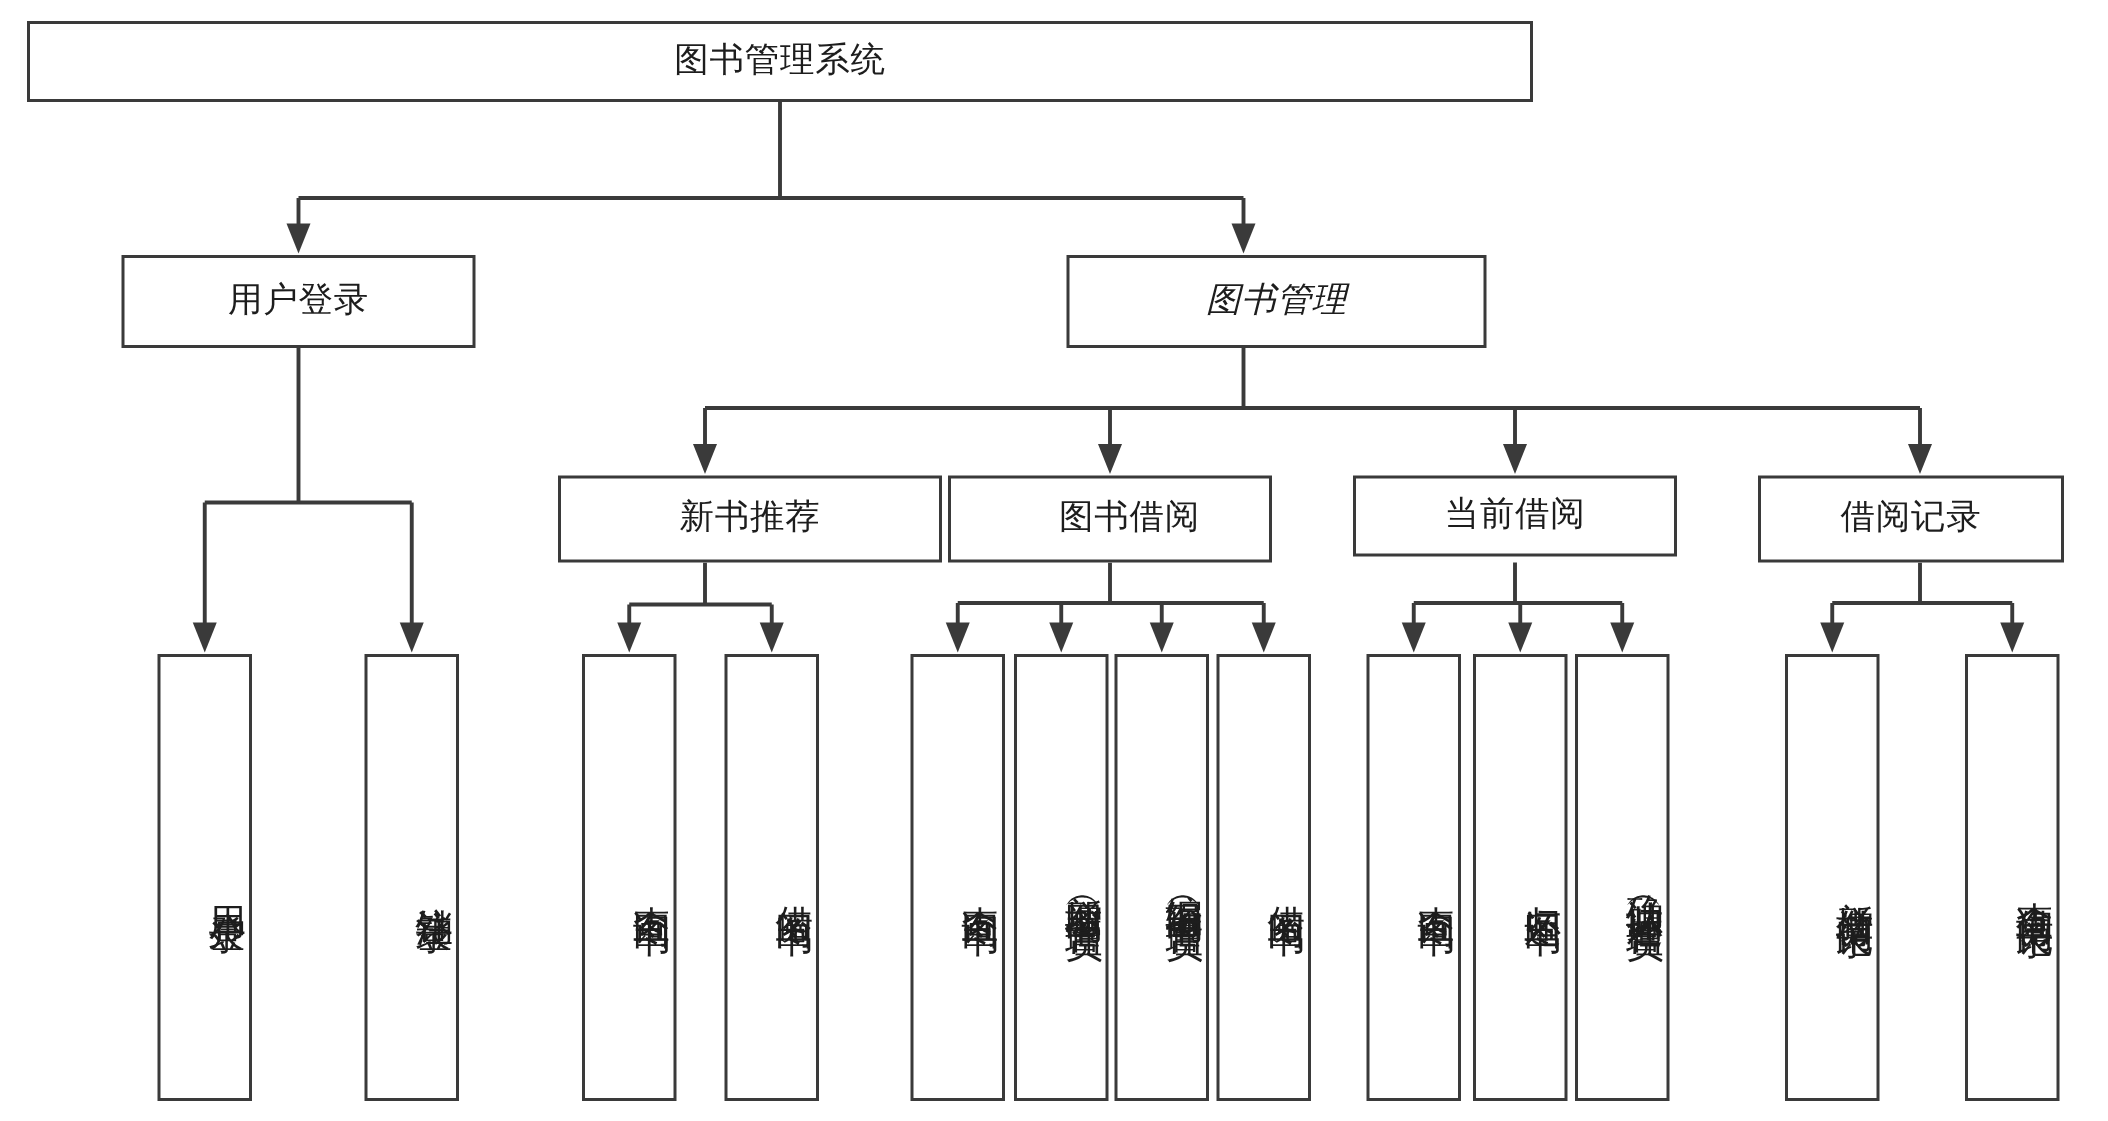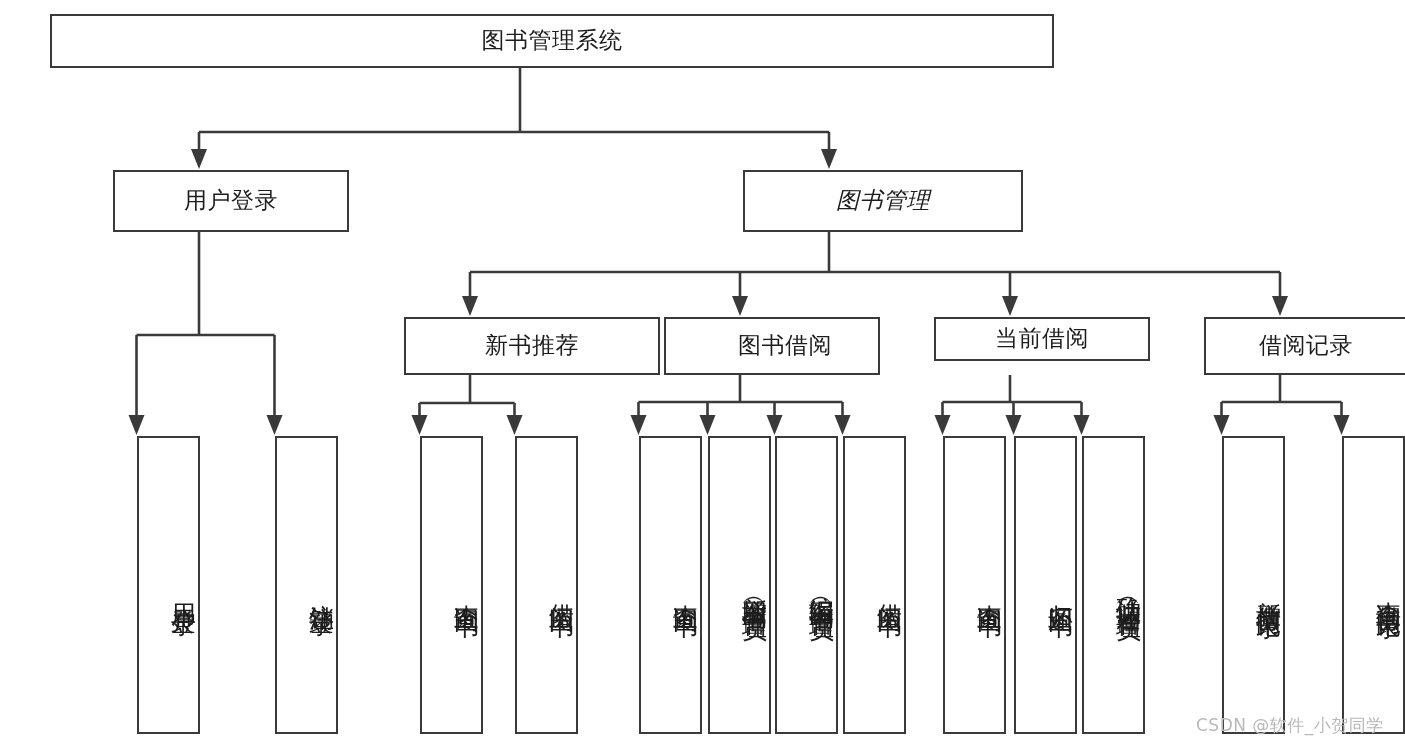--- a/index.html
+++ b/index.html
@@ -20,21 +20,20 @@
   .node {
     position: absolute;
     box-sizing: border-box;
     border: 2.5px solid #3a3a3a;
     background: #ffffff;
     display: flex;
     align-items: center;
     justify-content: center;
     color: #1d1d1d;
     line-height: 1.18;
-    margin-left: 32px;
   }
   .node.horiz {
     font-size: 23px;
     letter-spacing: 0.5px;
   }
   .node.vert {
     writing-mode: vertical-rl;
     text-orientation: upright;
     font-size: 25px;
     letter-spacing: 3px;
@@ -131,21 +130,21 @@
       </div>
       <div class="node horiz" style="left: 711px; top: 170px; width: 280px; height: 62px; border-color: rgb(58, 58, 58); background: rgb(255, 255, 255); color: rgb(29, 29, 29); font-style: italic;">
         <span>图书管理</span>
       </div>
       <div class="node horiz" style="left: 372px; top: 317px; width: 256px; height: 58px; border-color: rgb(58, 58, 58); background: rgb(255, 255, 255); color: rgb(29, 29, 29);">
         <span>新书推荐</span>
       </div>
       <div class="node horiz" style="left: 632px; top: 317px; width: 216px; height: 58px; border-color: rgb(58, 58, 58); background: rgb(255, 255, 255); color: rgb(29, 29, 29); padding-left: 26px;">
         <span>图书借阅</span>
       </div>
-      <div class="node horiz" style="left: 902px; top: 317px; width: 216px; height: 44px; border-color: rgb(58, 58, 58); background: rgb(255, 255, 255); color: rgb(29, 29, 29);">
+      <div class="node horiz" style="left: 902px; top: 317px; width: 216px; height: 54px; border-color: rgb(58, 58, 58); background: rgb(255, 255, 255); color: rgb(29, 29, 29);">
         <span>当前借阅</span>
       </div>
       <div class="node horiz" style="left: 1172px; top: 317px; width: 204px; height: 58px; border-color: rgb(58, 58, 58); background: rgb(255, 255, 255); color: rgb(29, 29, 29);">
         <span>借阅记录</span>
       </div>
       <div class="node vert" style="left: 105px; top: 436px; width: 63px; height: 298px; border-color: rgb(58, 58, 58); background: rgb(255, 255, 255); color: rgb(29, 29, 29);">
         <span class="vlabel">用户登录</span>
       </div>
       <div class="node vert" style="left: 243px; top: 436px; width: 63px; height: 298px; border-color: rgb(58, 58, 58); background: rgb(255, 255, 255); color: rgb(29, 29, 29);">
         <span class="vlabel">注销登录</span>
@@ -177,14 +176,13 @@
       <div class="node vert" style="left: 1050px; top: 436px; width: 63px; height: 298px; border-color: rgb(58, 58, 58); background: rgb(255, 255, 255); color: rgb(29, 29, 29);">
         <span class="vlabel">确认归还（管理员）</span>
       </div>
       <div class="node vert" style="left: 1190px; top: 436px; width: 63px; height: 298px; border-color: rgb(58, 58, 58); background: rgb(255, 255, 255); color: rgb(29, 29, 29);">
         <span class="vlabel">新增借阅记录</span>
       </div>
       <div class="node vert" style="left: 1310px; top: 436px; width: 63px; height: 298px; border-color: rgb(58, 58, 58); background: rgb(255, 255, 255); color: rgb(29, 29, 29);">
         <span class="vlabel">查询借阅记录</span>
       </div>
     </div>
-  <div class="watermark" style="left:1196px; top:714px;">CSDN @软件_小贺同学</div>
 </div>
 
 </body></html>

